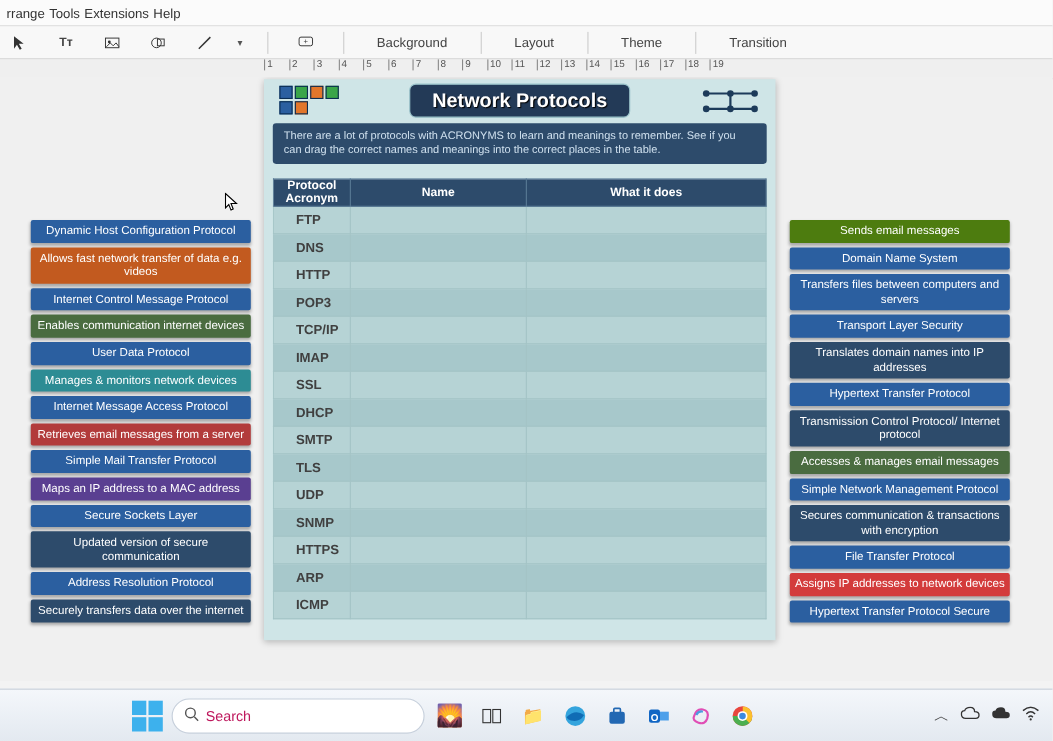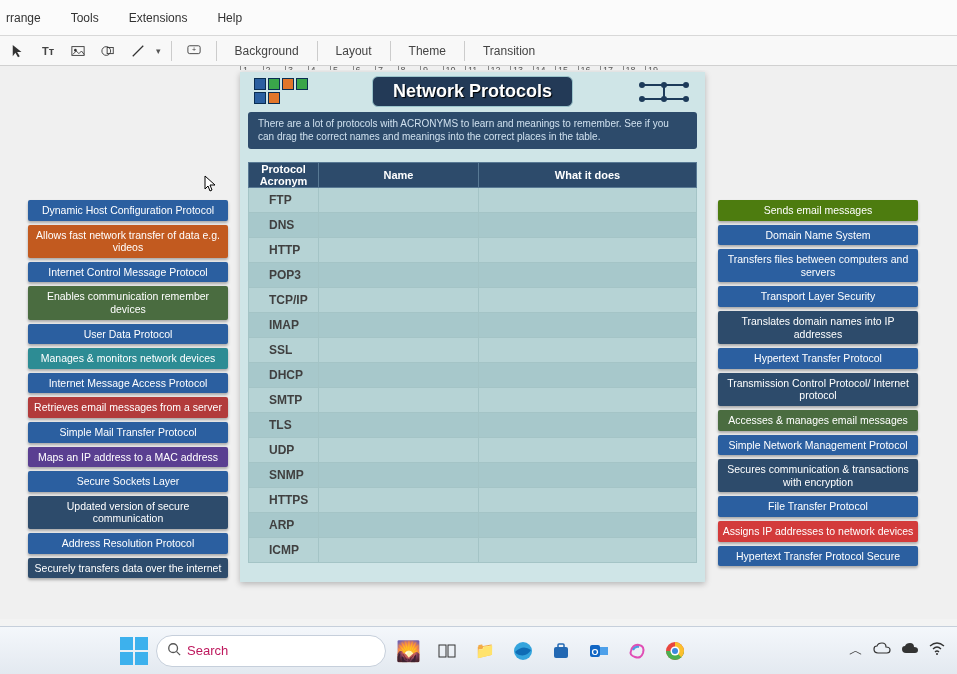--- a/index.html
+++ b/index.html
@@ -7,38 +7,38 @@
     font-family: "Segoe UI", Arial, sans-serif;
     background: #f3f3f3;
     width: 957px;
     height: 674px;
     overflow: hidden;
     position: relative;
   }
 
   
   .menubar {
-    height: 36px;
+    height: 24px;
     display: flex;
     align-items: center;
-    gap: 30px;
+    gap: 4px;
     padding: 0 6px;
     font-size: 12px;
     color: #333;
     background: #fbfbfb;
     border-bottom: 1px solid #d8d8d8;
   }
   .menubar span { cursor: default; }
 
   
   .toolbar {
     height: 30px;
     display: flex;
     align-items: center;
-    gap: 6px;
+    gap: 18px;
     padding: 0 6px;
     font-size: 12px;
     color: #444;
     background: #f8f8f8;
     border-bottom: 1px solid #d0d0d0;
   }
   .tool-btn {
     width: 24px; height: 24px;
     display: flex; align-items:center; justify-content:center;
     border-radius: 3px;
@@ -361,21 +361,21 @@
       <span>19</span>
     </div>
   </div>
 
 <div class="canvas">
 
   <div class="chips left" id="chips-left">
       <div class="chip c-blue">Dynamic Host Configuration Protocol</div>
       <div class="chip c-orange">Allows fast network transfer of data e.g. videos</div>
       <div class="chip c-blue">Internet Control Message Protocol</div>
-      <div class="chip c-olive">Enables communication remember devices</div>
+      <div class="chip c-olive">Enables communication internet devices</div>
       <div class="chip c-blue">User Data Protocol</div>
       <div class="chip c-teal">Manages &amp; monitors network devices</div>
       <div class="chip c-blue">Internet Message Access Protocol</div>
       <div class="chip c-red">Retrieves email messages from a server</div>
       <div class="chip c-blue">Simple Mail Transfer Protocol</div>
       <div class="chip c-purple">Maps an IP address to a MAC address</div>
       <div class="chip c-blue">Secure Sockets Layer</div>
       <div class="chip c-navy">Updated version of secure communication</div>
       <div class="chip c-blue">Address Resolution Protocol</div>
       <div class="chip c-navy">Securely transfers data over the internet</div>

